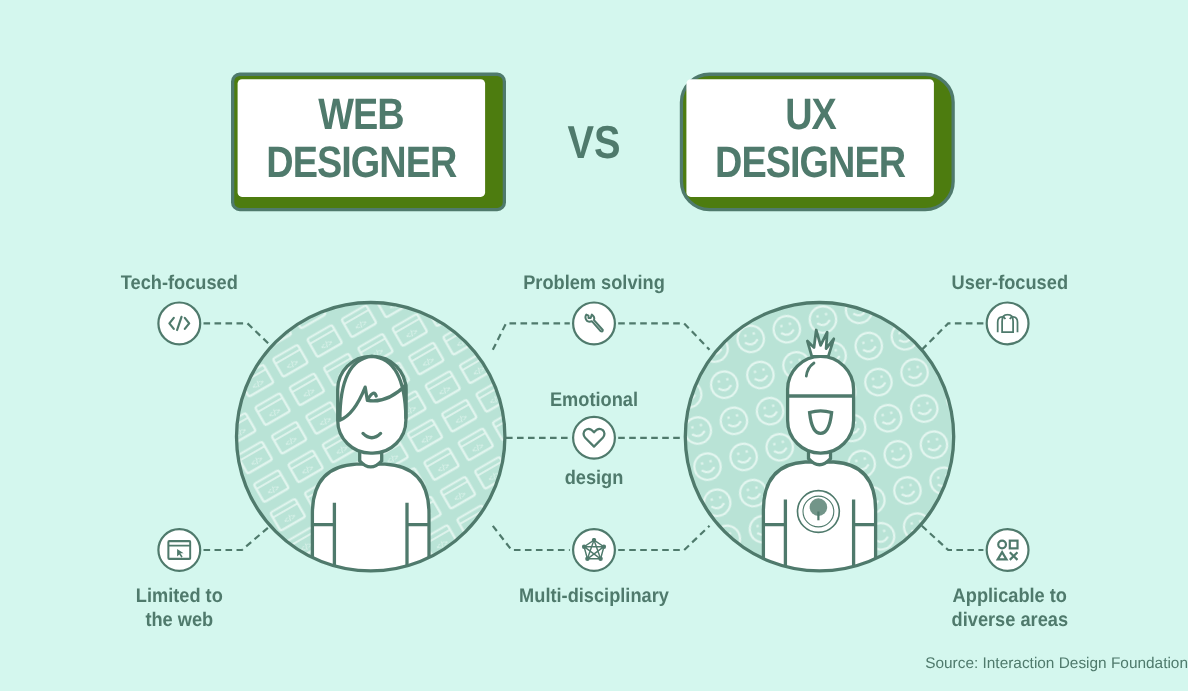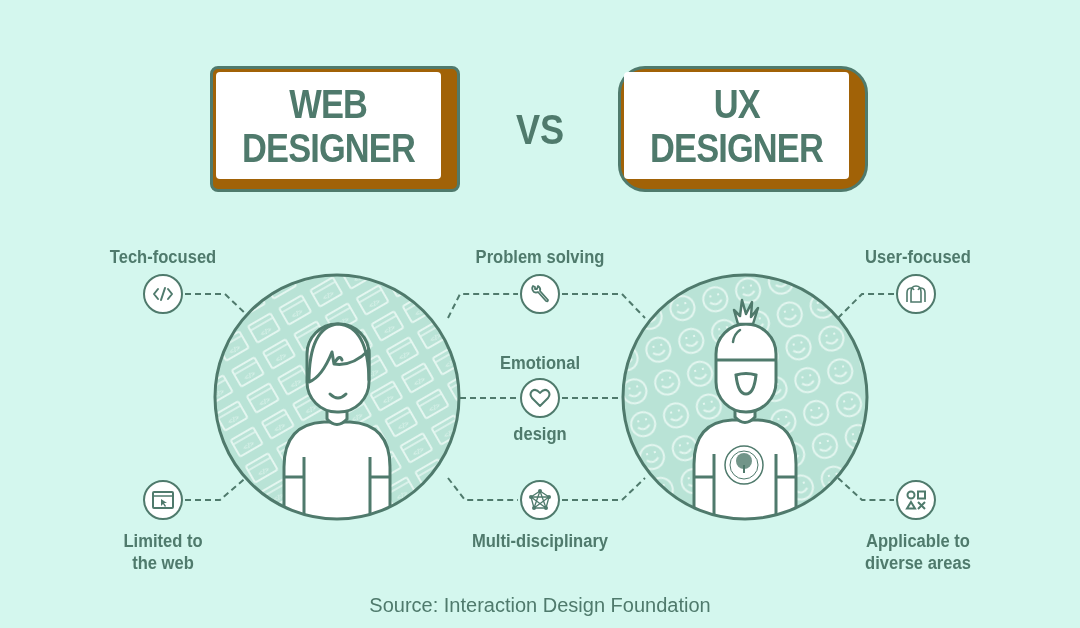--- a/index.html
+++ b/index.html
@@ -1,25 +1,25 @@
 <!DOCTYPE html>
 <html><head>
 <meta charset="utf-8">
 <style>
   html,body{margin:0;padding:0;}
   body{width:1080px;height:628px;background:#d4f7ee;position:relative;overflow:hidden;font-family:"Liberation Sans",sans-serif;}
-  .title-box{position:absolute;top:66px;width:250px;height:126px;box-sizing:border-box;border:3px solid #4f7a6c;border-radius:8px;background:#a16207;}
+  .title-box{position:absolute;top:66px;width:250px;height:126px;box-sizing:border-box;border:3px solid #4f7a6c;border-radius:8px;background:#4d7c0f;}
   .title-box .inner{position:absolute;left:3px;top:3px;right:16px;bottom:10px;background:#fff;border-radius:4px;display:flex;flex-direction:column;align-items:center;justify-content:center;}
   .title-box span{font-family:"Liberation Sans",sans-serif;font-weight:bold;font-size:40px;line-height:44px;color:#4f7a6c;letter-spacing:-1px;transform:scaleX(0.86);}
   #box-web{left:210px;}
   #box-ux{left:618px;border-radius:27px;}
   .vs{position:absolute;left:500px;top:106px;width:80px;text-align:center;font-weight:bold;font-size:42px;color:#4f7a6c;transform:scaleX(0.86);}
   .label{position:absolute;font-weight:bold;font-size:18px;color:#4f7a6c;text-align:center;line-height:22px;transform:scaleX(0.92);}
   .icon-circle{position:absolute;width:40px;height:40px;box-sizing:border-box;border:2.5px solid #4f7a6c;border-radius:50%;background:#fff;display:flex;align-items:center;justify-content:center;}
-  .source{position:absolute;left:0;width:1080px;top:594px;text-align:center;font-size:20px;color:#4f7a6c;}
+  .source{position:absolute;left:0;width:1080px;top:594px;text-align:right;font-size:14px;color:#4f7a6c;}
   svg.lines{position:absolute;left:0;top:0;}
 </style>
 </head>
 <body>
 
 <svg class="lines" width="1080" height="628">
   <g stroke="#4f7a6c" stroke-width="2" stroke-dasharray="6,4" fill="none">
 
     <polyline points="185,294 225,294 250,318"></polyline>
     <polyline points="185,500 220,500 248,476"></polyline>

